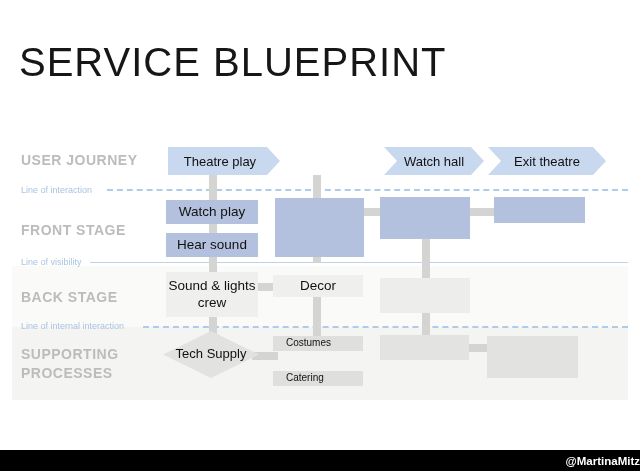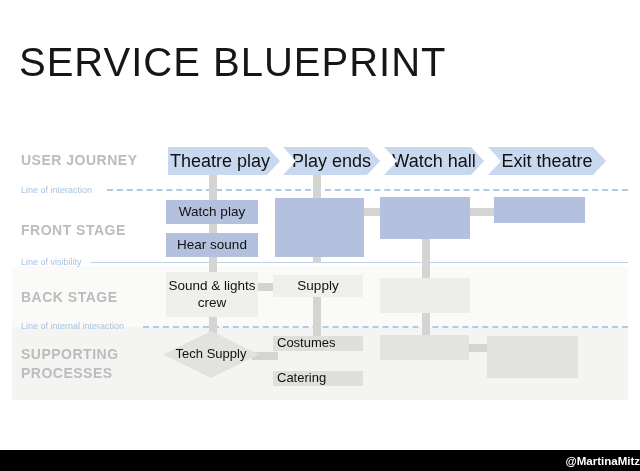--- a/index.html
+++ b/index.html
@@ -45,21 +45,21 @@
   .v5{left:209px;top:315px;width:8px;height:22px;}
   .h1{left:256px;top:283px;width:20px;height:8px;}
   .h2{left:362px;top:208px;width:20px;height:8px;}
   .h3{left:468px;top:208px;width:28px;height:8px;}
   .h4{left:252px;top:352px;width:26px;height:8px;}
   .h5{left:467px;top:344px;width:22px;height:8px;}
   
   .chevron{
     position:absolute;top:147px;height:28px;background:#c8d8ee;z-index:2;
     display:flex;align-items:center;justify-content:center;
-    font-size:18px;color:#111;padding-right:8px;box-sizing:border-box;
+    font-size:13px;color:#111;padding-right:8px;box-sizing:border-box;
   }
   .chev-first{clip-path:polygon(0 0,calc(100% - 13px) 0,100% 50%,calc(100% - 13px) 100%,0 100%);}
   .chev-mid{clip-path:polygon(0 0,calc(100% - 13px) 0,100% 50%,calc(100% - 13px) 100%,0 100%,13px 50%);padding-left:8px;}
   .chev1{left:168px;width:112px;}
   .chev2{left:283px;width:97px;}
   .chev3{left:384px;width:100px;}
   .chev4{left:488px;width:118px;}
   
   .box{
     position:absolute;z-index:2;display:flex;align-items:center;justify-content:center;
@@ -72,21 +72,21 @@
   .bx-hear{left:166px;top:233px;width:92px;height:24px;}
   .bx-front-big{left:275px;top:198px;width:89px;height:59px;}
   .bx-front-med{left:380px;top:197px;width:90px;height:42px;}
   .bx-front-wide{left:494px;top:197px;width:91px;height:26px;}
   .bx-sound{left:166px;top:272px;width:92px;height:45px;}
   .bx-decor{left:273px;top:275px;width:90px;height:22px;}
   .bx-back-plain{left:380px;top:278px;width:90px;height:35px;background:#ededeb;}
   .bx-costumes{left:273px;top:336px;width:90px;height:15px;}
   .bx-actors{left:273px;top:354px;width:90px;height:15px;}
   .bx-catering{left:273px;top:371px;width:90px;height:15px;}
-  .list-box{justify-content:flex-start;padding-left:4px;font-size:13px;}
+  .list-box{justify-content:flex-start;padding-left:13px;font-size:10px;}
   .bx-sup-a{left:380px;top:335px;width:89px;height:25px;background:#e3e3e1;}
   .bx-sup-b{left:487px;top:336px;width:91px;height:42px;background:#e2e2e0;}
   .diamond{
     left:163px;top:331px;width:96px;height:47px;background:#e2e2e0;
     clip-path:polygon(50% 0,100% 50%,50% 100%,0 50%);font-size:13px;
   }
   
   .footer{
     position:absolute;left:0;top:450px;width:640px;height:21px;background:#000;
     display:flex;align-items:center;justify-content:flex-end;z-index:4;
@@ -120,32 +120,31 @@
   <div class="conn v3"></div>
   <div class="conn v4"></div>
   <div class="conn v5"></div>
   <div class="conn h1"></div>
   <div class="conn h2"></div>
   <div class="conn h3"></div>
   <div class="conn h4"></div>
   <div class="conn h5"></div>
 
   <div class="chevron chev-first chev1">Theatre play</div>
-  <div class="chevron chev-mid chev2">Play ends</div>
   <div class="chevron chev-mid chev3">Watch hall</div>
   <div class="chevron chev-mid chev4">Exit theatre</div>
 
   <div class="box blue bx-watch">Watch play</div>
   <div class="box blue bx-hear">Hear sound</div>
   <div class="box blue bx-front-big"></div>
   <div class="box blue bx-front-med"></div>
   <div class="box blue bx-front-wide"></div>
 
   <div class="box ltgray bx-sound">Sound &amp; lights crew</div>
-  <div class="box ltgray bx-decor">Supply</div>
+  <div class="box ltgray bx-decor">Decor</div>
   <div class="box bx-back-plain"></div>
 
   <div class="box diamond">Tech Supply</div>
   <div class="box mdgray list-box bx-costumes">Costumes</div>
   <div class="box mdgray list-box bx-catering">Catering</div>
   <div class="box bx-sup-a"></div>
   <div class="box bx-sup-b"></div>
 
   <div class="footer">
     <span class="credit">@MartinaMitz</span>

